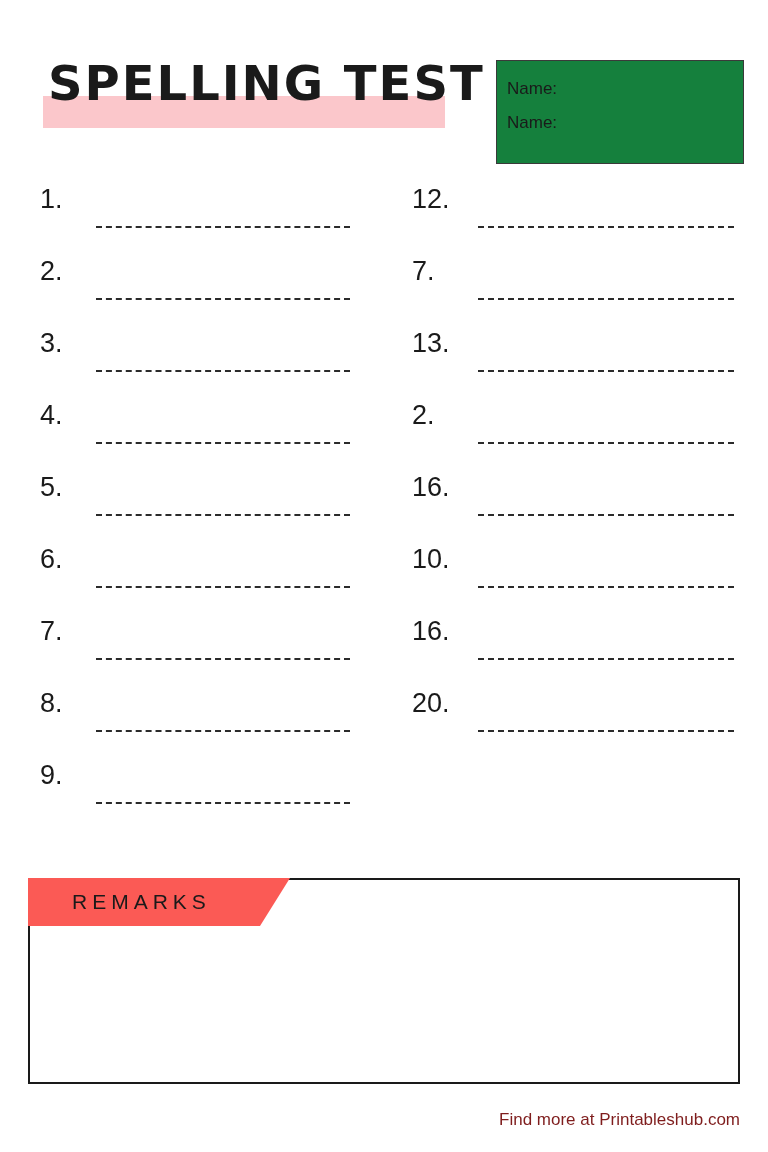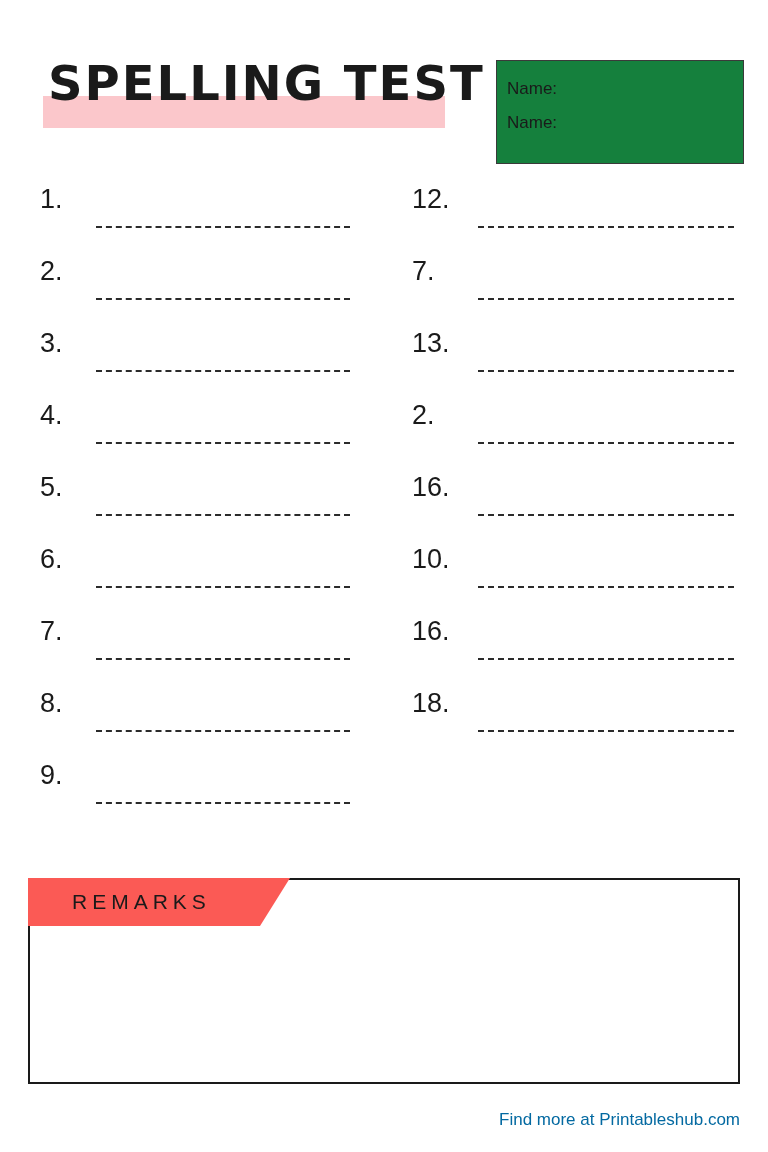--- a/index.html
+++ b/index.html
@@ -169,21 +169,21 @@
     background: transparent;
     color: #1a1a1a;
   }
 
   
   .footer {
     position: absolute;
     right: 28px;
     top: 1110px;
     font-size: 17px;
-    color: #0369a1;
+    color: #7f1d1d;
     font-family: "Liberation Sans", sans-serif;
     text-align: right;
   }
 </style>
 </head>
 <body>
 
 <div class="page">
 
   <div class="header">
@@ -260,21 +260,21 @@
       </div>
       <div class="row">
         <span class="num">10.</span>
         <span class="line"></span>
       </div>
       <div class="row">
         <span class="num">16.</span>
         <span class="line"></span>
       </div>
       <div class="row">
-        <span class="num">18.</span>
+        <span class="num">20.</span>
         <span class="line"></span>
       </div>
     </div>
 
   </div>
 
   <div class="remarks">
     <div class="remarks-box"></div>
     <div class="remarks-tab"></div>
     <div class="remarks-label">REMARKS</div>

